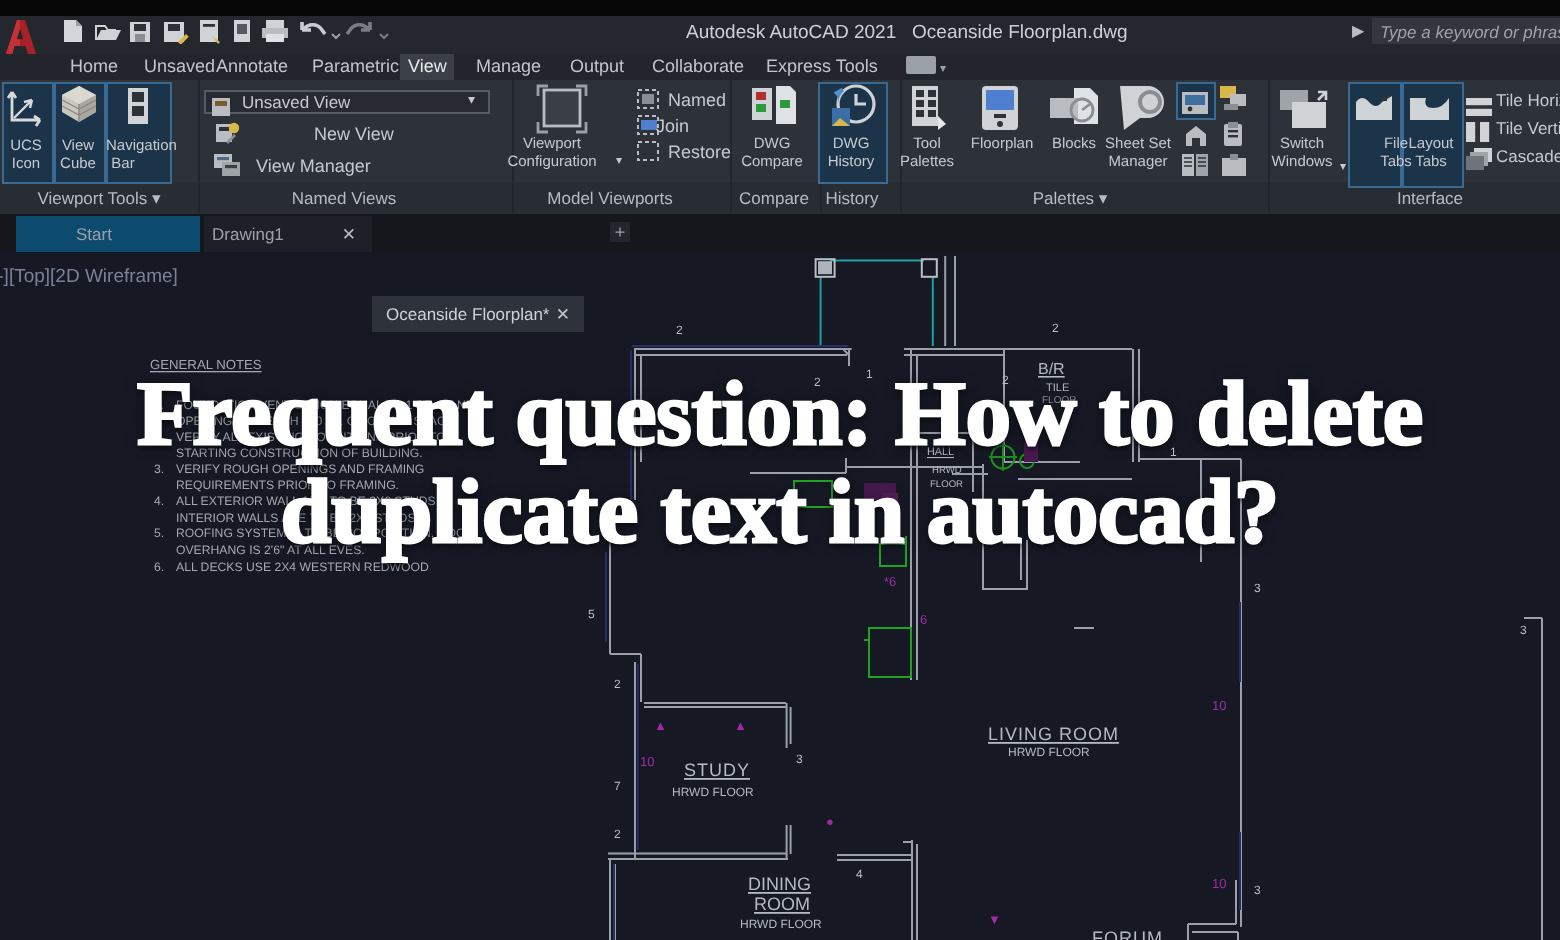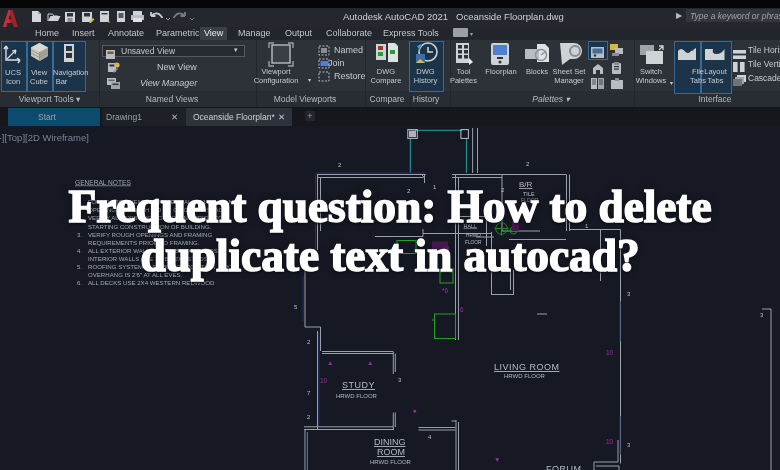--- a/index.html
+++ b/index.html
@@ -78,21 +78,21 @@
   <path d="M155 6 c-4 -4 -8 -3 -10 0 l-1.5 2 M155 6 v-4 M155 6 h-4.5" stroke="#787d82" stroke-width="1.8"></path>
   <path d="M160 8 l2 2 2 -2" stroke="#787d82" stroke-width="1"></path>
 </svg>
 </div>
 <div class="abs" style="left:343px;top:11px;font-size:9.5px;color:#cdd1d5;z-index:5;">Autodesk AutoCAD 2021 &nbsp;&nbsp;Oceanside Floorplan.dwg</div>
 <div class="abs" style="left:676px;top:11px;color:#b8bcc0;font-size:8px;z-index:5;">▶</div>
 <div class="abs" style="left:686px;top:9px;width:94px;height:13px;background:#33363c;z-index:5;"></div>
 <div class="abs" style="left:690px;top:11px;font-size:8.5px;color:#9fa4aa;font-style:italic;z-index:6;white-space:nowrap;">Type a keyword or phrase</div>
 
 <div class="rtab" style="left:35px;">Home</div>
-<div class="rtab" style="left:72px;">Insert</div>
+<div class="rtab" style="left:72px;">Unsaved</div>
 <div class="rtab" style="left:108px;">Annotate</div>
 <div class="rtab" style="left:156px;">Parametric</div>
 <div class="rtab active" style="left:204px;">View</div>
 <div class="rtab" style="left:238px;">Manage</div>
 <div class="rtab" style="left:285px;">Output</div>
 <div class="rtab" style="left:326px;">Collaborate</div>
 <div class="rtab" style="left:383px;">Express Tools</div>
 <div class="abs" style="left:453px;top:28px;width:15px;height:9px;background:#9aa0a8;z-index:5;border-radius:1px;"></div>
 <div class="abs" style="left:470px;top:30px;color:#9aa0a8;font-size:6px;z-index:5;">▾</div>
 
@@ -142,21 +142,21 @@
       <circle cx="10" cy="4" r="2.6" fill="#d8b74a"></circle>
       <path d="M6 11 l4 -4 1 1 -4 4z" fill="#8a8e93"></path>
     </svg></div>
 <div class="abs small" style="left:124px;top:62px;z-index:5;font-size:9px;padding-left:33px;">New View</div>
 <div class="abs" style="left:107px;top:76px;z-index:5;"><svg width="14" height="13" viewBox="0 0 14 13">
       <rect x="0" y="1" width="9" height="7" fill="#b9bdc1"></rect>
       <rect x="1.5" y="2.5" width="6" height="1.6" fill="#4c6a86"></rect>
       <rect x="4" y="5" width="9" height="7" fill="#9fa4a9"></rect>
       <rect x="5.5" y="6.5" width="6" height="1.6" fill="#3a3f45"></rect>
     </svg></div>
-<div class="abs small" style="left:140px;top:78px;z-index:5;font-size:9px;font-style:italic;">View Manager</div>
+<div class="abs small" style="left:128px;top:78px;z-index:5;font-size:9px;">View Manager</div>
 <div class="plabel" style="left:96px;width:152px;">Named Views</div>
 
 <div class="abs" style="left:268px;top:42px;z-index:5;">
 <svg width="26" height="25" viewBox="0 0 26 25" fill="none" stroke="#9ba0a6">
  <rect x="4" y="3" width="18" height="18" fill="#3a3e45" stroke="#b9bdc1" stroke-width="1.4"></rect>
  <path d="M1 6 v-5 h5 M20 1 h5 v5 M25 19 v5 h-5 M6 24 h-5 v-5" stroke-width="1.4"></path>
 </svg></div>
 <div class="abs btnlabel" style="left:246px;top:67px;width:60px;">Viewport<br>Configuration</div>
 <div class="abs" style="left:308px;top:76px;color:#c6cad0;font-size:6px;z-index:5;">▾</div>
 <div class="abs" style="left:318px;top:43px;z-index:5;"><svg width="13" height="12" viewBox="0 0 13 12">
@@ -256,21 +256,21 @@
     </svg></div>
 <div class="abs" style="left:591px;top:76px;z-index:5;"><svg width="13" height="13" viewBox="0 0 13 13">
       <rect x="0" y="1" width="6" height="11" fill="#b9bdc1"></rect>
       <rect x="7" y="1" width="6" height="11" fill="#9fa4a9"></rect>
       <path d="M1 3 h4 M1 5 h4 M1 7 h4 M8 3 h4 M8 5 h4 M8 7 h4" stroke="#2d3138" stroke-width=".8"></path>
     </svg></div>
 <div class="abs" style="left:611px;top:76px;z-index:5;"><svg width="12" height="13" viewBox="0 0 12 13">
       <rect x="0" y="3" width="12" height="9" fill="#b9bdc1"></rect>
       <rect x="4" y="1" width="4" height="3" fill="#8a8e93"></rect>
     </svg></div>
-<div class="plabel" style="left:501px;width:100px;font-style:italic;">Palettes ▾</div>
+<div class="plabel" style="left:485px;width:100px;">Palettes ▾</div>
 
 <div class="abs" style="left:639px;top:44px;z-index:5;">
 <svg width="25" height="21" viewBox="0 0 25 21">
  <rect x="1" y="1" width="14" height="10" fill="#9fa4a9"></rect>
  <rect x="7" y="7" width="17" height="13" fill="#cfd3d6"></rect>
  <path d="M20 2 h4 v4 M24 2 l-4 4" stroke="#cfd3d6" stroke-width="1.3" fill="none"></path>
 </svg></div>
 <div class="abs btnlabel" style="left:631px;top:67px;width:40px;">Switch<br>Windows</div>
 <div class="abs" style="left:670px;top:79px;color:#c6cad0;font-size:6px;z-index:5;">▾</div>
 <div class="abs hl" style="left:674px;top:41px;width:25px;height:51px;"></div>
@@ -300,21 +300,21 @@
 <div class="abs small" style="left:748px;top:59px;z-index:5;white-space:nowrap;">Tile Vertically</div>
 <div class="abs" style="left:733px;top:72px;z-index:5;"><svg width="14" height="11" viewBox="0 0 14 11">
       <rect x="4" y="0" width="9" height="7" fill="#cfd3d6"></rect>
       <rect x="2" y="2" width="9" height="7" fill="#9fa4a9"></rect>
       <rect x="0" y="4" width="9" height="7" fill="#6f747a"></rect>
     </svg></div>
 <div class="abs small" style="left:748px;top:73px;z-index:5;white-space:nowrap;">Cascade</div>
 
 <div class="ftab" style="left:8px;width:92px;background:#0c4a6e;padding:0;"><span style="margin-left:30px;">Start</span></div>
 <div class="ftab" style="left:102px;width:84px;background:#1d2026;"><span style="margin-left:4px;">Drawing1</span><span style="position:absolute;right:8px;color:#b8bcc2;">✕</span></div>
-<div class="ftab" style="left:186px;width:106px;background:#2e323a;color:#ced2d8;"><span style="margin-left:7px;">Oceanside Floorplan*</span><span style="position:absolute;right:7px;color:#c4c8ce;">✕</span></div>
+<div class="ftab" style="left:186px;width:106px;background:#2e323a;color:#ced2d8;margin-top:40px;"><span style="margin-left:7px;">Oceanside Floorplan*</span><span style="position:absolute;right:7px;color:#c4c8ce;">✕</span></div>
 
 <div class="abs" style="left:305px;top:111px;width:10px;height:10px;background:#23262c;color:#9aa0a8;font-size:9px;line-height:10px;text-align:center;z-index:5;">+</div>
 
 <svg class="abs" style="left:0;top:126px;z-index:2;" width="780" height="344" viewBox="0 0 780 344" font-family="Liberation Sans,sans-serif">
 
  <text x="-4" y="15" font-size="9.5" fill="#79829a">[-][Top][2D Wireframe]</text>
 
  <g fill="#a2a8b0" font-size="6.1" letter-spacing="0">
   <text x="75" y="58.5" font-size="6.6" letter-spacing="0" text-decoration="underline">GENERAL NOTES</text>
   <text x="77" y="78.3">1.</text>

